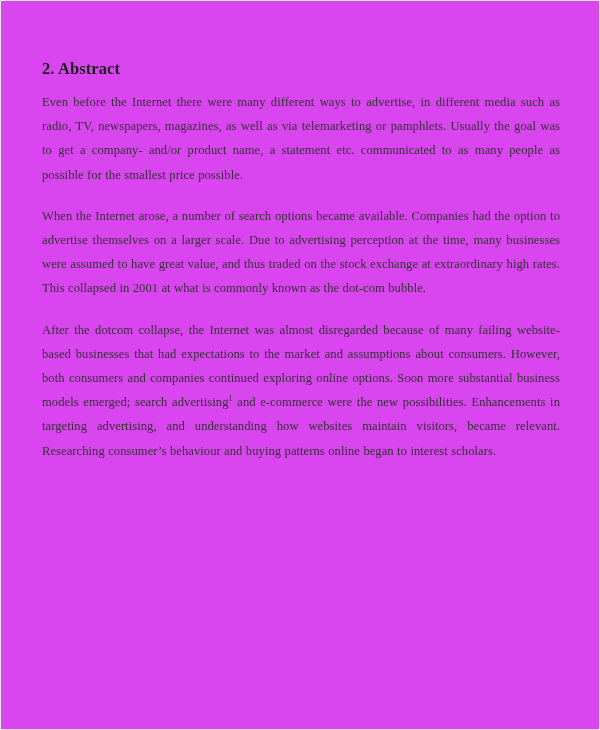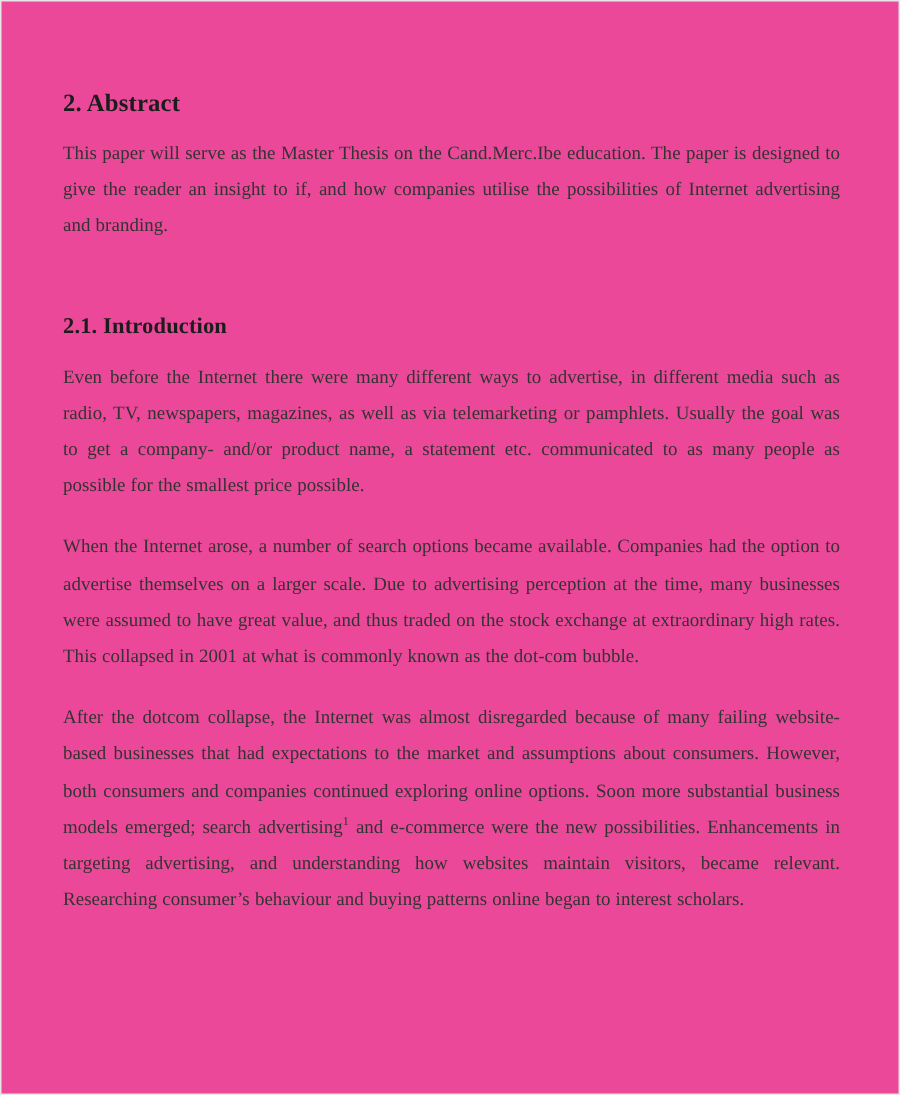--- a/index.html
+++ b/index.html
@@ -9,21 +9,21 @@
     background: #ffffff;
   }
   body {
     font-family: "Liberation Serif", "DejaVu Serif", serif;
   }
   .page {
     position: relative;
     width: 600px;
     height: 730px;
     box-sizing: border-box;
-    background: #ec4899;
+    background: #d946ef;
     border: 1px solid #e6e6e6;
     overflow: hidden;
   }
   .content {
     position: absolute;
     left: 41px;
     top: 0;
     width: 518px;
   }
   h1.doc-heading,
@@ -67,23 +67,21 @@
   }
 </style>
 </head>
 <body>
 
 <div class="page">
   <div class="content">
 
     <h1 class="doc-heading">2. Abstract</h1>
 
-    <p class="doc-para after-heading">This paper will serve as the Master Thesis on the Cand.Merc.Ibe education. The paper is designed to give the reader an insight to if, and how companies utilise the possibilities of Internet advertising and branding.</p>
 
-    <h2 class="doc-heading">2.1. Introduction</h2>
 
     <p class="doc-para after-heading">Even before the Internet there were many different ways to advertise, in different media such as radio, TV, newspapers, magazines, as well as via telemarketing or pamphlets. Usually the goal was to get a company- and/or product name, a statement etc. communicated to as many people as possible for the smallest price possible.</p>
 
     <p class="doc-para para-gap">When the Internet arose, a number of search options became available. Companies had the option to advertise themselves on a larger scale. Due to advertising perception at the time, many businesses were assumed to have great value, and thus traded on the stock exchange at extraordinary high rates. This collapsed in 2001 at what is commonly known as the dot-com bubble.</p>
 
     <p class="doc-para para-gap"><span>After the dotcom collapse, the Internet was almost disregarded because of many failing website-based businesses that had expectations to the market and assumptions about consumers. However, both consumers and companies continued exploring online options. Soon more substantial business models emerged; search advertising</span><sup class="footnote-marker">1</sup><span> and e-commerce were the new possibilities. Enhancements in targeting advertising, and understanding how websites maintain visitors, became relevant. Researching consumer’s behaviour and buying patterns online began to interest scholars.</span></p>
 
   </div>
 </div>
 

